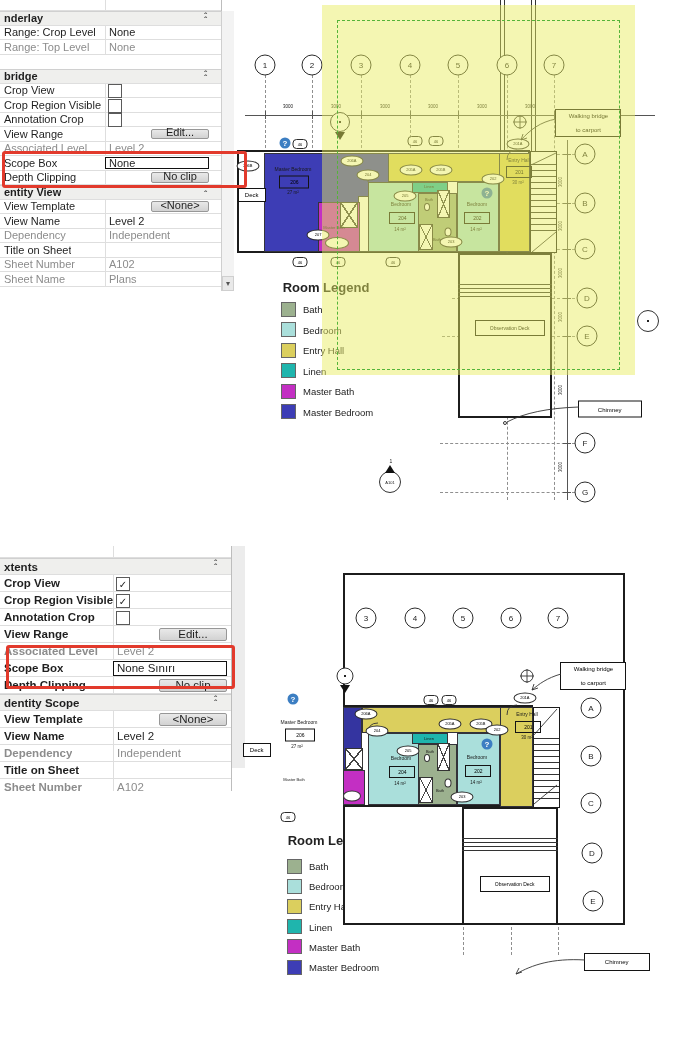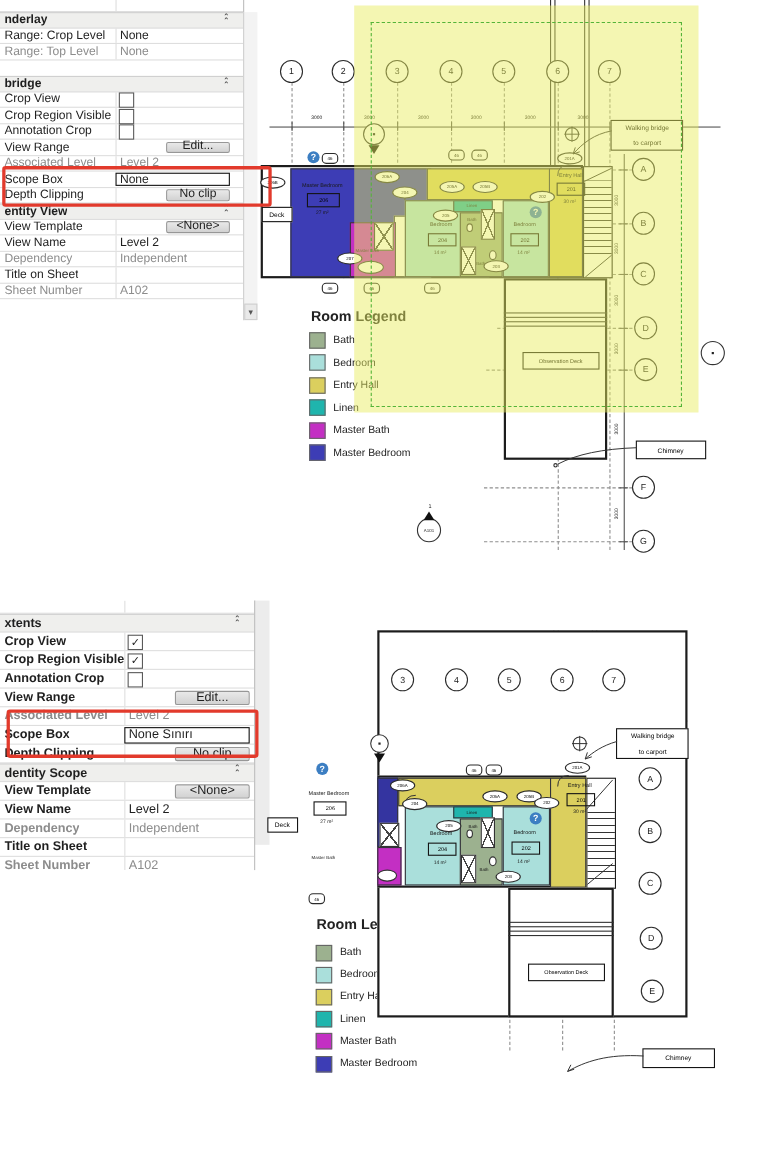--- a/index.html
+++ b/index.html
@@ -136,20 +136,24 @@
         <div class="plabel">Dependency</div>
         <div class="pvalue" style="left: 105px; right: 0px;">Independent</div>
       </div>
       <div class="prow" style="top: 243px; width: 221px; height: 14.5px;">
         <div class="plabel">Title on Sheet</div>
         <div class="pvalue" style="left: 105px; right: 0px;"></div>
       </div>
       <div class="prow gray" style="top: 257.5px; width: 221px; height: 14.5px;">
         <div class="plabel">Sheet Number</div>
         <div class="pvalue" style="left: 105px; right: 0px;">A102</div>
+      </div>
+      <div class="prow gray" style="top: 272px; width: 221px; height: 14.5px;">
+        <div class="plabel">Sheet Name</div>
+        <div class="pvalue" style="left: 105px; right: 0px;">Plans</div>
       </div>
     </div>
   <div id="panel-top-scroll" class="abs" style="left:221px;top:11px;width:12px;height:280px;background:#f3f3f3;border-left:1px solid #cfcfcf;">
     <div style="position:absolute;left:0;right:0;bottom:0;height:13px;background:#e9e9e9;border:1px solid #cfcfcf;
                 display:flex;align-items:center;justify-content:center;font-size:8px;color:#555;">▾</div>
   </div>
   <div id="panel-bottom-gutter" class="abs" style="left:231px;top:546px;width:13px;height:222px;background:#ececec;border-left:1px solid #d5d5d5;"></div>
   <div id="panel-bottom" class="panel" style="left: 0px; top: 546px; width: 231px; height: 245px; overflow: hidden; border-right: 1px solid rgb(189, 189, 189); font-size: 11.5px;">
       <div class="prow" style="top: 0px; width: 231px; height: 12px;">
         <div class="pvalue" style="left: 113px; right: 0px;"></div>

